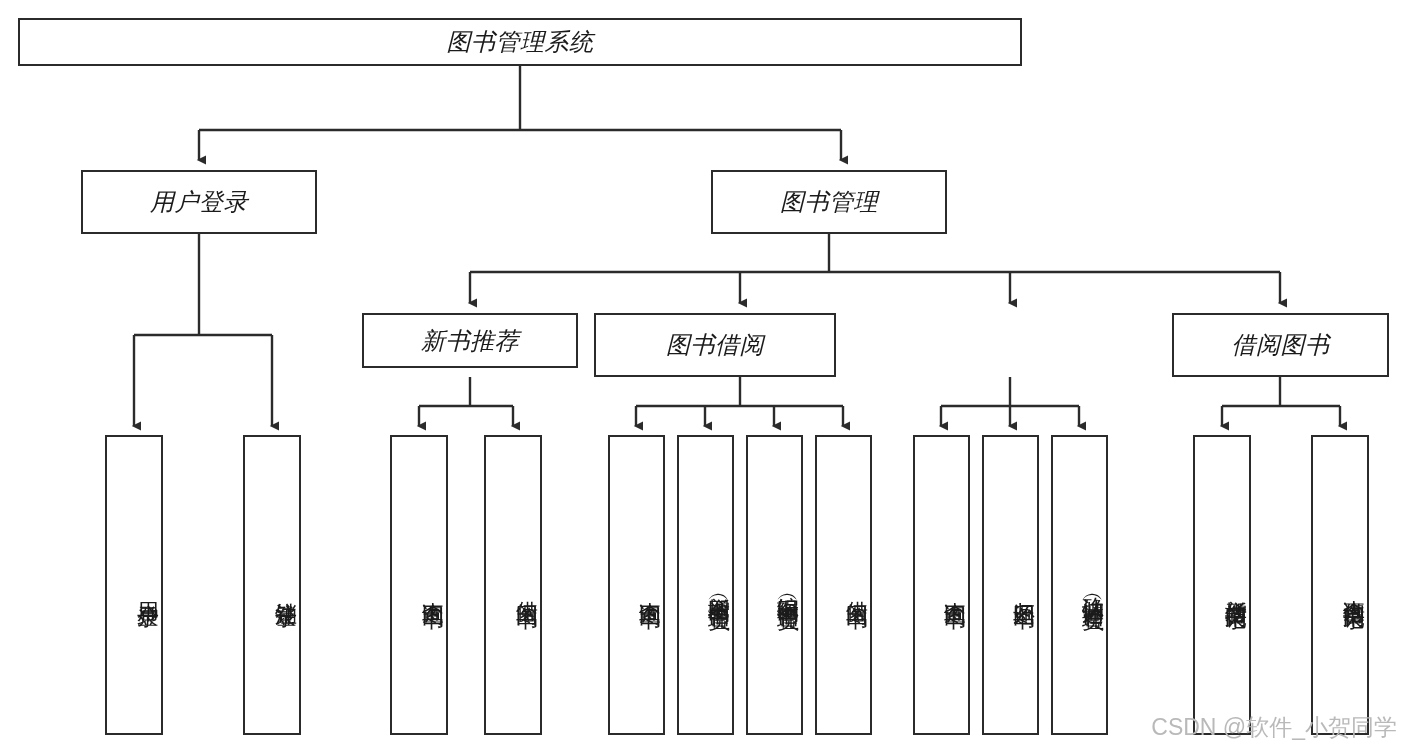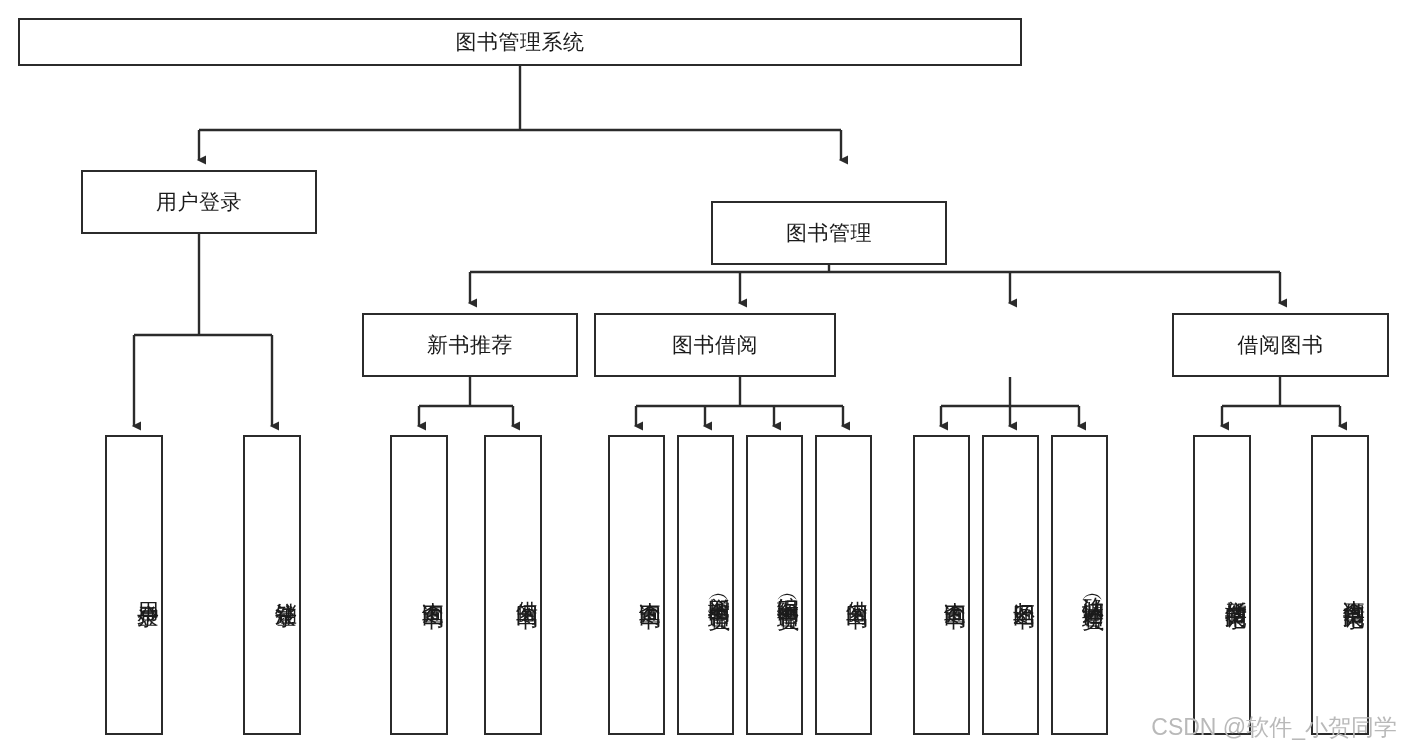--- a/index.html
+++ b/index.html
@@ -21,22 +21,23 @@
     position: absolute;
     box-sizing: border-box;
     border: 2px solid #2b2b2b;
     background: #ffffff;
     display: flex;
     align-items: center;
     justify-content: center;
     color: #1b1b1b;
   }
   .node.horiz {
-    font-size: 21px;
+    font-size: 24px;
     letter-spacing: 0.5px;
+    font-style: italic;
   }
   .node.vert {
     writing-mode: vertical-rl;
     text-orientation: upright;
     font-size: 22px;
     line-height: 1.15;
     letter-spacing: 2px;
     align-items: flex-start;
     justify-content: center;
     padding-top: 6px;
@@ -113,23 +114,23 @@
       <path d="M1222,406 L1340,406"></path>
       <path d="M1222,406 L1222,426" marker-end="url(#arrow)"></path>
       <path d="M1340,406 L1340,426" marker-end="url(#arrow)"></path>
     </g>
   </svg>
 
   <div class="node horiz node-root" style="left:18px; top:18px; width:1004px; height:48px;">图书管理系统</div>
 
   <div class="node horiz" style="left:81px; top:170px; width:236px; height:64px;">用户登录</div>
 
-  <div class="node horiz" style="left:711px; top:170px; width:236px; height:64px;margin-top:31px;">图书管理</div>
+  <div class="node horiz" style="left:711px; top:170px; width:236px; height:64px;">图书管理</div>
 
-  <div class="node horiz" style="left:362px; top:313px; width:216px; height:64px;">新书推荐</div>
+  <div class="node horiz" style="left:362px; top:313px; width:216px; height:55px;">新书推荐</div>
 
   <div class="node horiz" style="left:594px; top:313px; width:242px; height:64px;">图书借阅</div>
 
 
   <div class="node horiz" style="left:1172px; top:313px; width:217px; height:64px;">借阅图书</div>
 
   <div class="node vert" style="left:105px; top:435px; width:58px; height:300px;">用户登录</div>
 
   <div class="node vert" style="left:243px; top:435px; width:58px; height:300px;">注销登录</div>
 

